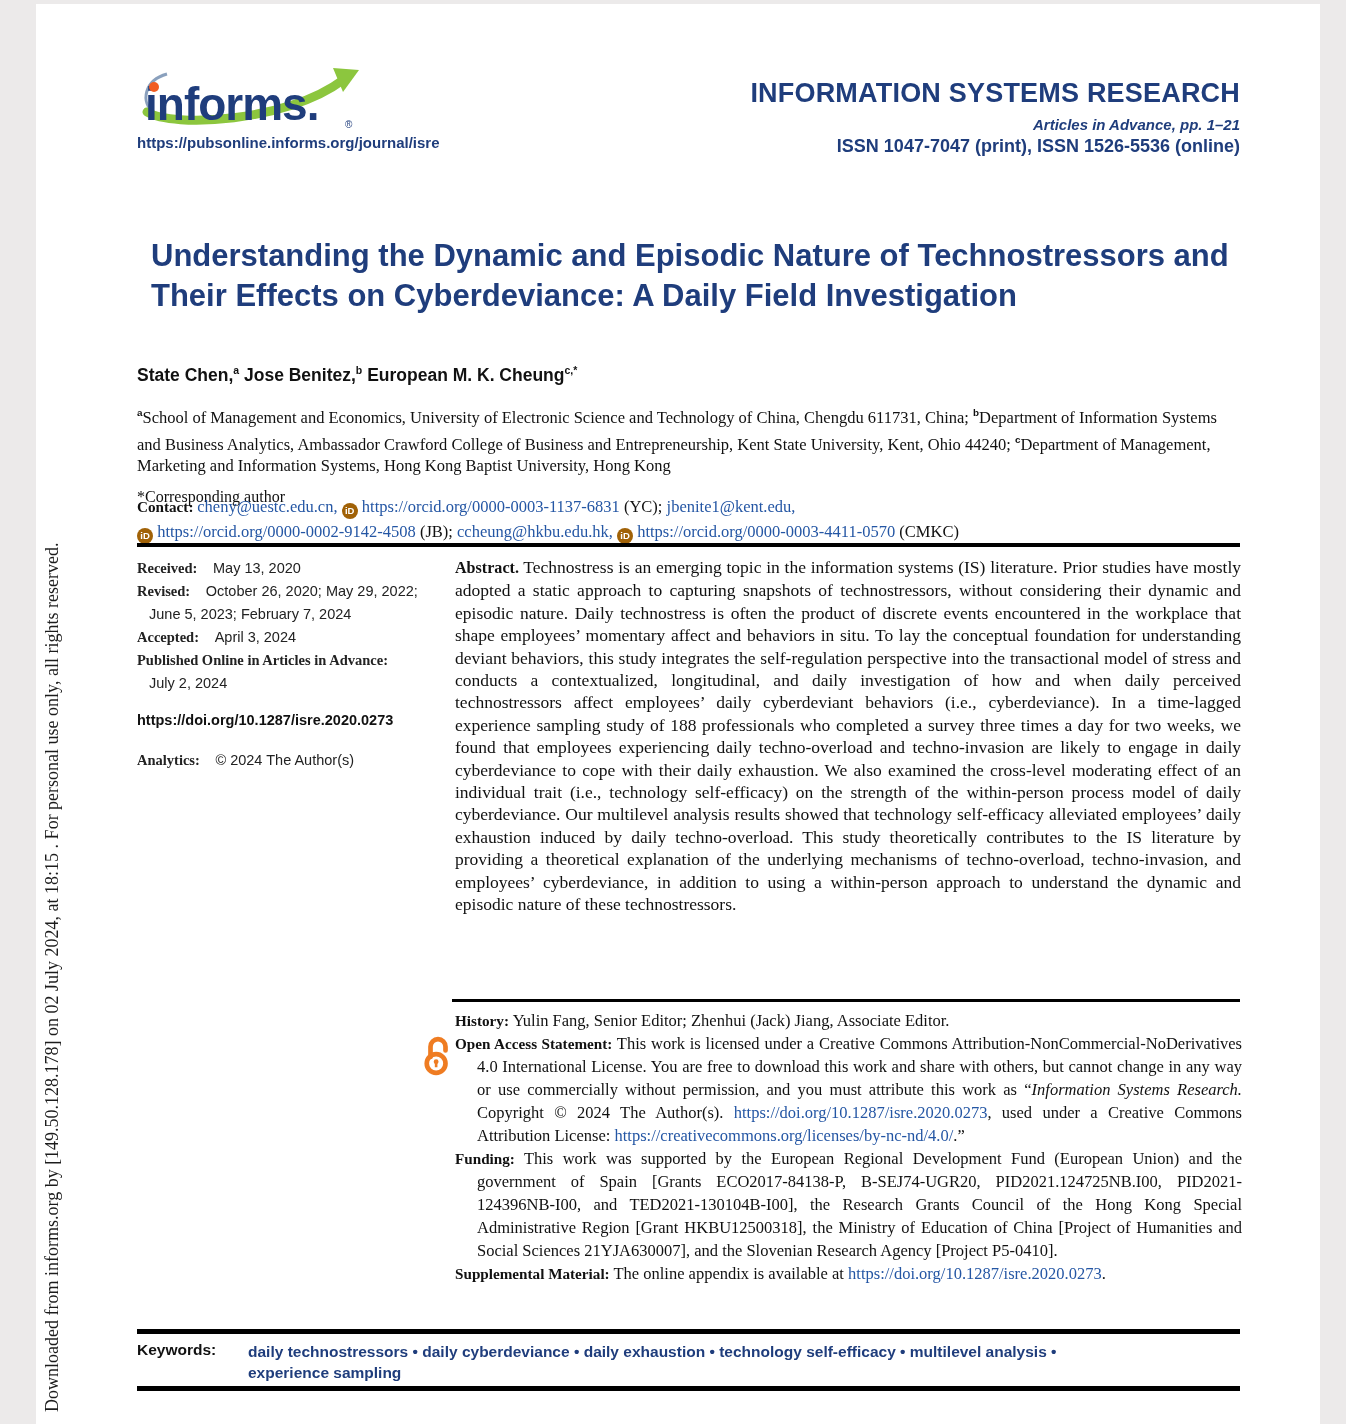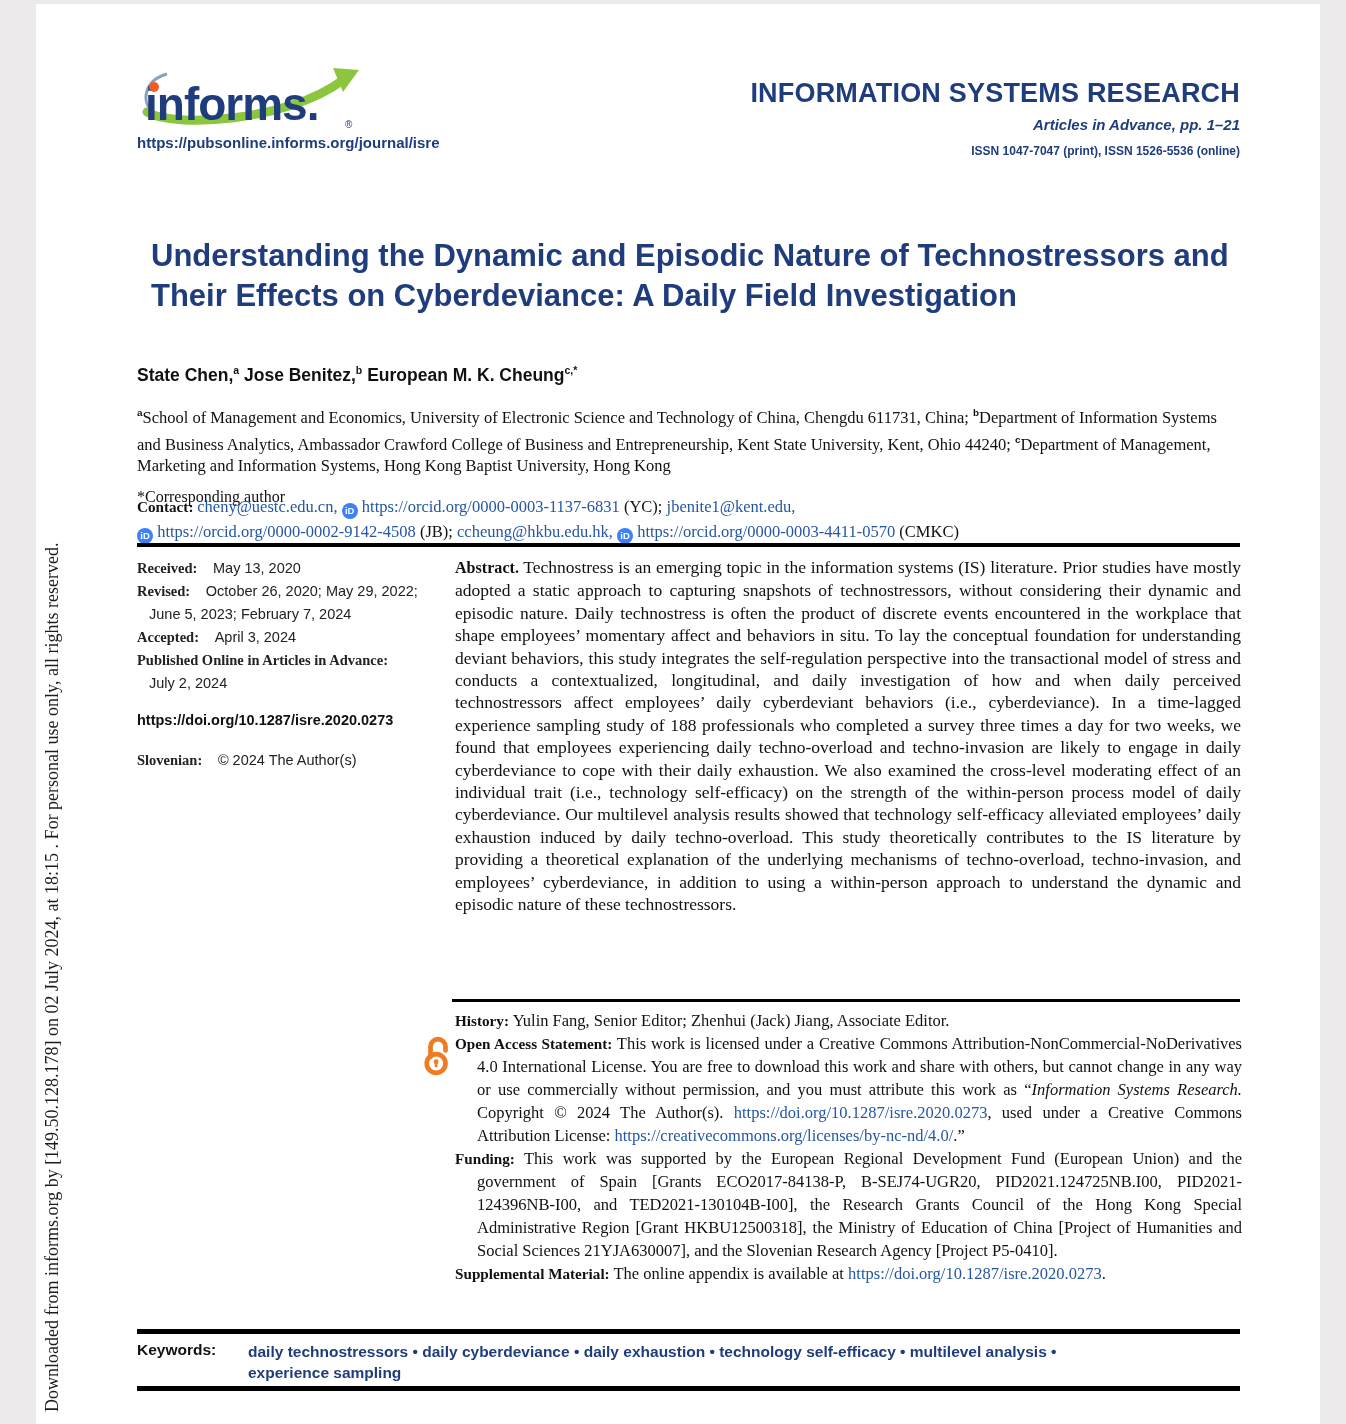--- a/index.html
+++ b/index.html
@@ -13,21 +13,21 @@
          font-family:"Liberation Serif","DejaVu Serif",serif;font-size:18px;color:#1c1c1c;white-space:nowrap;}
 
   
   .logo-box{position:absolute;left:137px;top:62px;width:240px;height:74px;}
   .logo-url{position:absolute;left:137px;top:134px;font-family:"Liberation Sans","DejaVu Sans",sans-serif;
             font-weight:700;font-size:15px;color:#1F3D7C;}
   .jinfo{position:absolute;right:106px;top:78px;text-align:right;color:#1F3D7C;
          font-family:"Liberation Sans","DejaVu Sans",sans-serif;}
   .jname{font-size:27px;font-weight:700;letter-spacing:0.2px;}
   .jissue{font-size:15px;font-weight:700;font-style:italic;margin-top:7px;}
-  .jissn{font-size:12px;font-weight:700;margin-top:11px;}
+  .jissn{font-size:18px;font-weight:700;margin-top:3px;}
 
   
   .title{position:absolute;left:137px;top:222px;width:1090px;color:#1F3D7C;
          font-family:"Liberation Sans","DejaVu Sans",sans-serif;font-weight:700;
          font-size:31px;line-height:40px;}
   .authors{position:absolute;left:137px;top:364px;width:1000px;color:#111;
            font-family:"Liberation Sans","DejaVu Sans",sans-serif;font-weight:700;font-size:17.5px;}
   .affil{position:absolute;left:137px;top:402px;width:1090px;font-size:16.5px;line-height:22px;}
   .corr{position:absolute;left:137px;top:488px;font-size:16px;}
   .contact{position:absolute;left:137px;top:494px;width:1103px;font-size:16.5px;line-height:25px;}
@@ -66,21 +66,21 @@
            font-family:"Liberation Sans","DejaVu Sans",sans-serif;font-weight:700;font-size:15.5px;line-height:21px;}
   .kwsep{color:#1F3D7C;}
 
   
   .seg-plain{}
   .seg-label{font-family:Liberation Serif, serif;font-weight:700;font-size:0.92em;}
   .seg-link{color:#2456A4;}
   .seg-italic{font-style:italic;}
   .seg-sup{vertical-align:super;font-size:0.6em;font-weight:700;
            font-family:"Liberation Sans","DejaVu Sans",sans-serif;}
-  .seg-orcid{display:inline-block;width:16px;height:16px;border-radius:50%;background:#3b82f6;color:#fff;
+  .seg-orcid{display:inline-block;width:16px;height:16px;border-radius:50%;background:#a16207;color:#fff;
              font-family:"Liberation Sans","DejaVu Sans",sans-serif;font-weight:700;font-size:9.5px;
              text-align:center;line-height:16px;vertical-align:-2px;font-style:normal;}
 </style>
 </head>
 <body>
 
 <div class="canvas">
   <div class="page"></div>
 
   <div class="vtext">Downloaded from informs.org by [149.50.128.178] on 02 July 2024, at 18:15 . For personal use only, all rights reserved.</div>
@@ -111,21 +111,21 @@
 
   <div class="rule rule-top"></div>
 
   <div class="meta">
     <div><span class="seg-label">Received: </span><span class="seg-plain">May 13, 2020</span></div>
     <div><span class="seg-label">Revised: </span><span class="seg-plain">October 26, 2020; May 29, 2022;</span><br><span class="seg-plain">June 5, 2023; February 7, 2024</span></div>
     <div><span class="seg-label">Accepted: </span><span class="seg-plain">April 3, 2024</span></div>
     <div><span class="seg-label">Published Online in Articles in Advance:</span><br><span class="seg-plain">July 2, 2024</span></div>
   </div>
   <div class="meta-doi">https://doi.org/10.1287/isre.2020.0273</div>
-  <div class="meta-copy"><span class="seg-label">Slovenian: </span><span class="seg-plain">© 2024 The Author(s)</span></div>
+  <div class="meta-copy"><span class="seg-label">Analytics: </span><span class="seg-plain">© 2024 The Author(s)</span></div>
 
   <div class="abstract"><span class="seg-label">Abstract. </span><span class="seg-plain">Technostress is an emerging topic in the information systems (IS) literature. Prior studies have mostly adopted a static approach to capturing snapshots of technostressors, without considering their dynamic and episodic nature. Daily technostress is often the product of discrete events encountered in the workplace that shape employees’ momentary affect and behaviors in situ. To lay the conceptual foundation for understanding deviant behaviors, this study integrates the self-regulation perspective into the transactional model of stress and conducts a contextualized, longitudinal, and daily investigation of how and when daily perceived technostressors affect employees’ daily cyberdeviant behaviors (i.e., cyberdeviance). In a time-lagged experience sampling study of 188 professionals who completed a survey three times a day for two weeks, we found that employees experiencing daily techno-overload and techno-invasion are likely to engage in daily cyberdeviance to cope with their daily exhaustion. We also examined the cross-level moderating effect of an individual trait (i.e., technology self-efficacy) on the strength of the within-person process model of daily cyberdeviance. Our multilevel analysis results showed that technology self-efficacy alleviated employees’ daily exhaustion induced by daily techno-overload. This study theoretically contributes to the IS literature by providing a theoretical explanation of the underlying mechanisms of techno-overload, techno-invasion, and employees’ cyberdeviance, in addition to using a within-person approach to understand the dynamic and episodic nature of these technostressors.</span></div>
 
   <div class="rule rule-abs"></div>
 
   <div class="oa-icon">
     <svg width="30" height="40" viewBox="0 0 32 42">
       <path d="M8 22 L8 11 A8 8 0 0 1 24 11 L24 15" fill="none" stroke="#EF7C22" stroke-width="5" stroke-linecap="round"></path>
       <circle cx="14" cy="29" r="10" fill="none" stroke="#EF7C22" stroke-width="5"></circle>
       <circle cx="14" cy="27" r="2.6" fill="#EF7C22"></circle>

